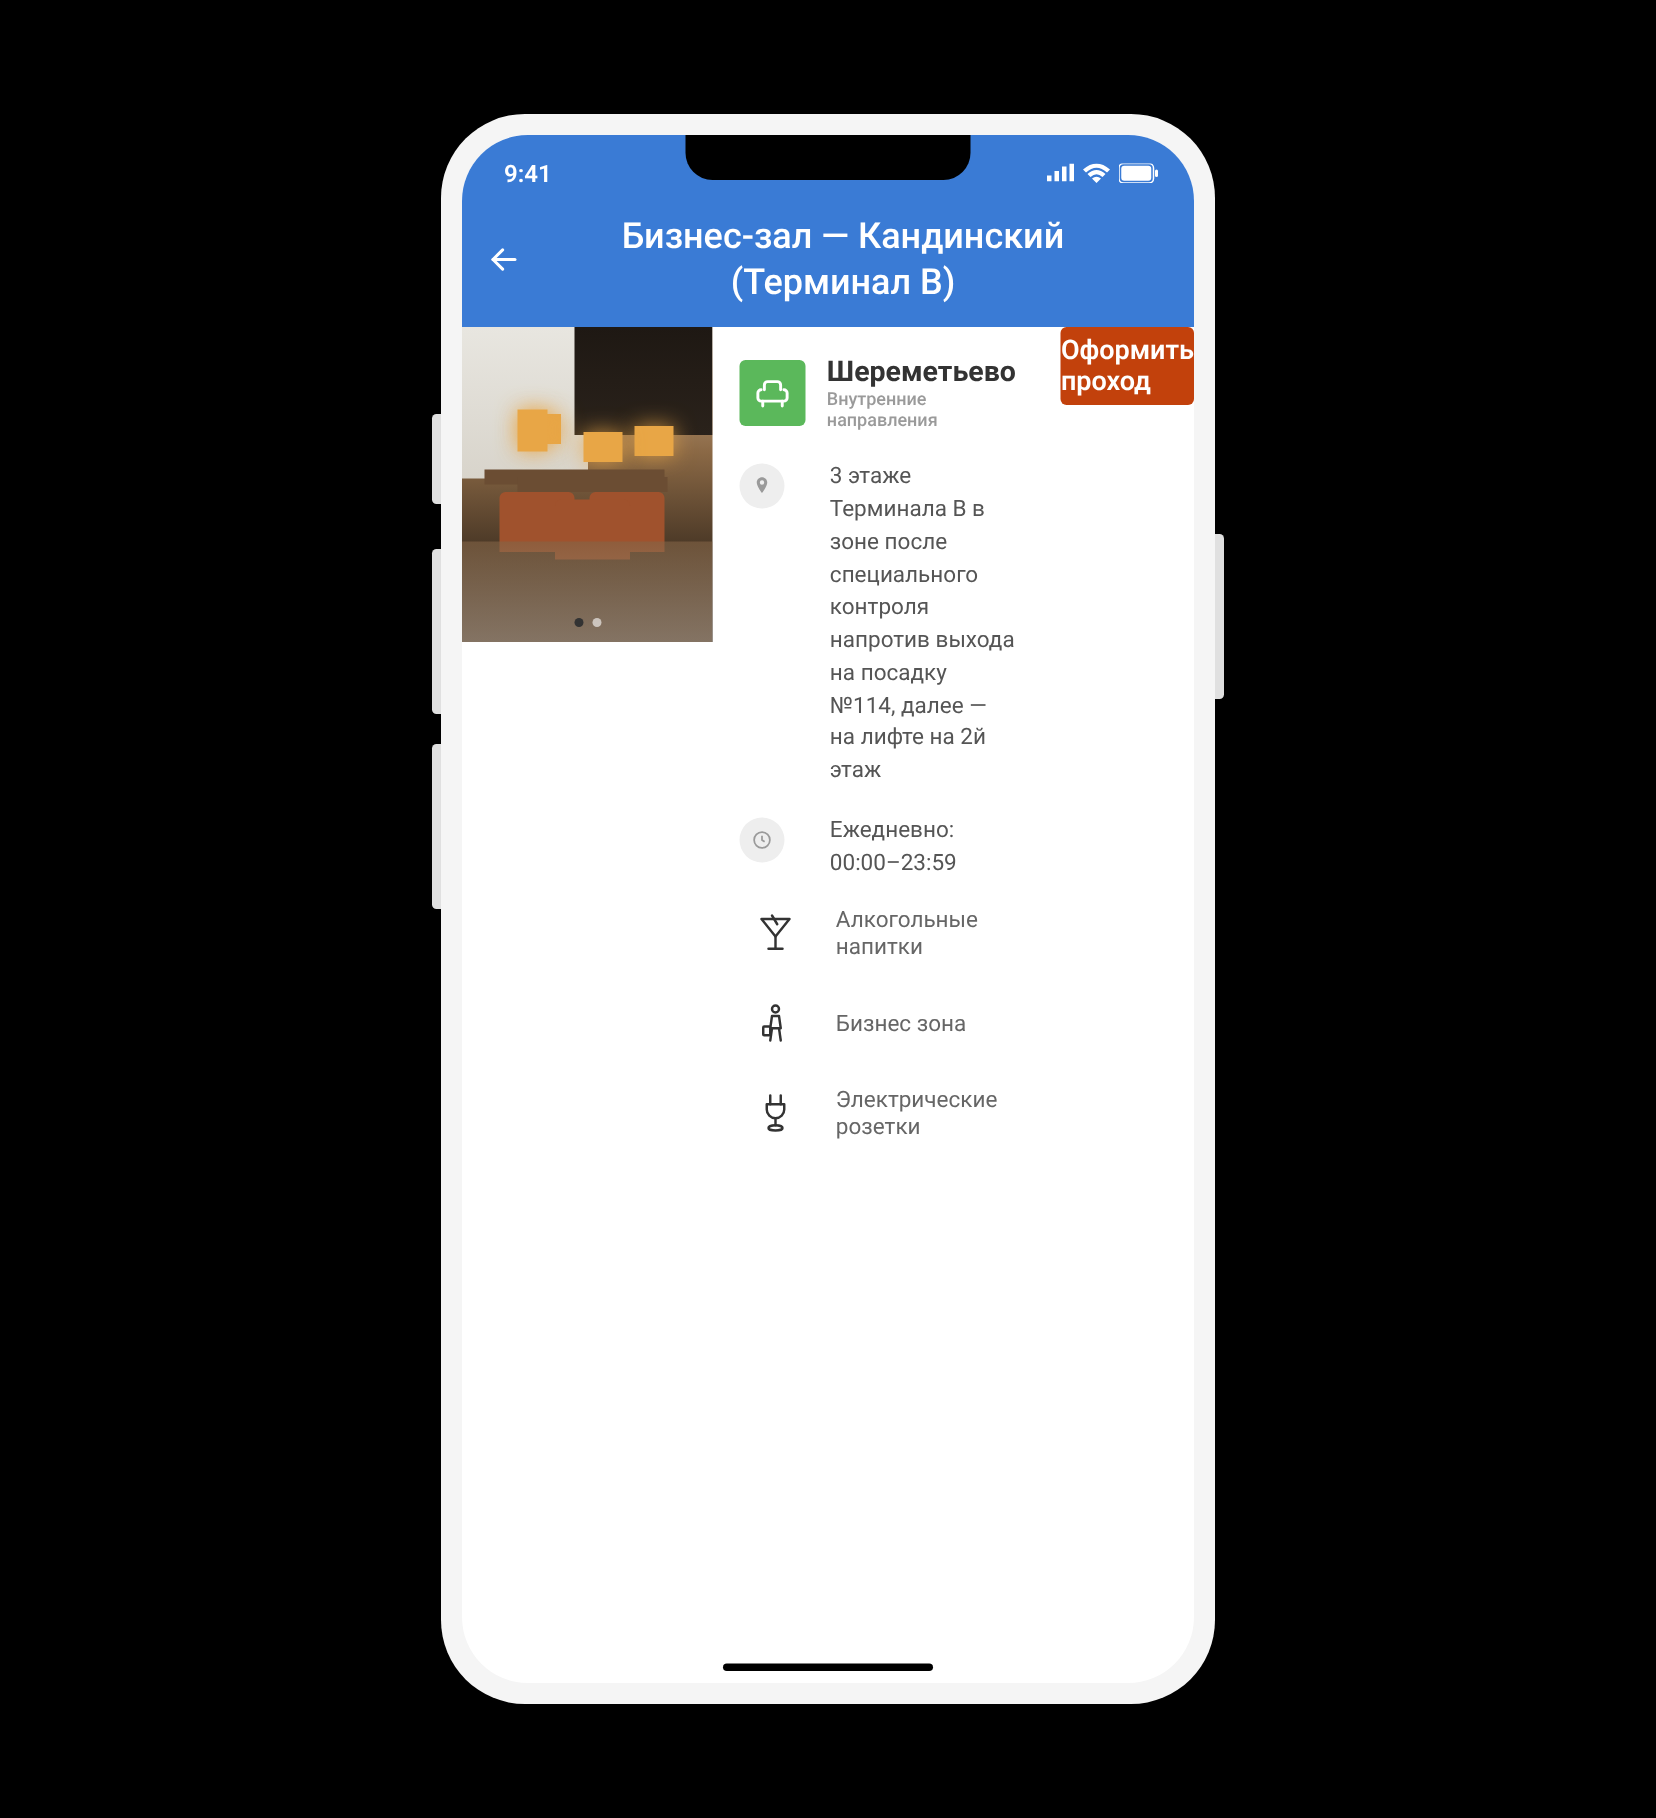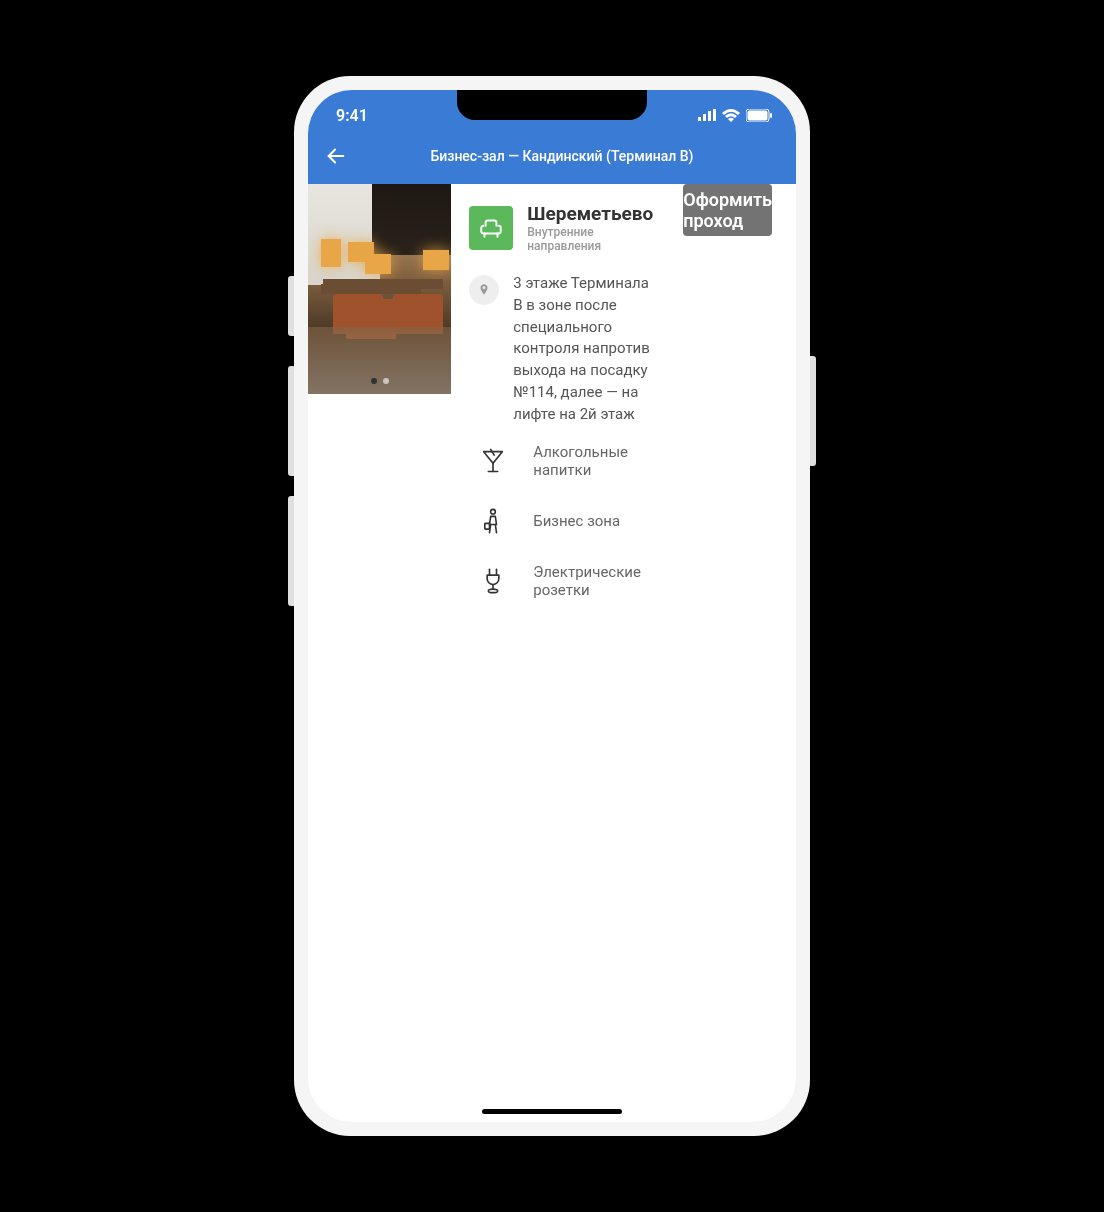--- a/index.html
+++ b/index.html
@@ -7,21 +7,21 @@
 .phone-frame { width: 516px; height: 1060px; background: #f5f5f5; border-radius: 56px; padding: 14px; box-shadow: 12px 12px 40px rgba(0,0,0,0.5); position: relative; }
 .phone-frame::before { content: ""; position: absolute; left: -6px; top: 200px; width: 6px; height: 60px; background: #e0e0e0; border-radius: 3px 0 0 3px; }
 .phone-frame::after { content: ""; position: absolute; left: -6px; top: 290px; width: 6px; height: 110px; background: #e0e0e0; border-radius: 3px 0 0 3px; box-shadow: 0 130px 0 #e0e0e0; }
 .right-btn { position: absolute; right: -6px; top: 280px; width: 6px; height: 110px; background: #e0e0e0; border-radius: 0 3px 3px 0; }
 .screen { width: 100%; height: 100%; background: #fff; border-radius: 44px; overflow: hidden; position: relative; display: flex; flex-direction: column; }
 .notch { position: absolute; top: 0; left: 50%; transform: translateX(-50%); width: 190px; height: 30px; background: #000; border-radius: 0 0 18px 18px; z-index: 100; }
 .status-bar { height: 46px; background: #3a7bd5; display: flex; align-items: center; justify-content: space-between; padding: 0 24px 0 28px; color: #fff; font-size: 16px; font-weight: 600; flex-shrink: 0; padding-top: 4px; }
 .status-right { display: flex; align-items: center; gap: 6px; }
 .header { background: #3a7bd5; color: #fff; display: flex; align-items: center; padding: 6px 14px 14px 14px; gap: 10px; flex-shrink: 0; }
 .back-btn { width: 28px; height: 28px; display: flex; align-items: center; justify-content: center; cursor: pointer; }
-.header-title { flex: 1; text-align: center; font-size: 14px; font-weight: 500; line-height: 1.3; padding-right: 18px; }
+.header-title { flex: 1; text-align: center; font-size: 24px; font-weight: 500; line-height: 1.3; padding-right: 18px; }
 .content { flex: 1; overflow-y: auto; display: flex; flex-direction: row; }
 .hero { width: 100%; height: 210px; position: relative; background: linear-gradient(180deg, #ddd2c4 0%, #b0906e 20%, #8a6845 40%, #4a3826 70%, #2b2118 100%); overflow: hidden; }
 .hero .window-light { position: absolute; top: 0; left: 0; width: 50%; height: 48%; background: linear-gradient(180deg, #e8e6e0 0%, #d8d4cb 100%); }
 .hero .ceiling { position: absolute; top: 0; right: 0; width: 55%; height: 34%; background: linear-gradient(180deg, #1e1813 0%, #2a221b 100%); }
 .lamp { position: absolute; width: 26px; height: 20px; background: #e8a646; box-shadow: 0 0 14px rgba(232,166,70,0.8); }
 .lamp1 { top: 58px; left: 40px; }
 .lamp2 { top: 66px; left: 115px; }
 .lamp3 { top: 70px; left: 300px; }
 .lamp4 { top: 70px; right: 60px; }
 .lamp5 { top: 55px; right: 110px; width: 20px; height: 28px; }
@@ -38,26 +38,26 @@
 .pagination { position: absolute; bottom: 10px; left: 50%; transform: translateX(-50%); display: flex; gap: 6px; }
 .dot { width: 6px; height: 6px; border-radius: 50%; background: rgba(255,255,255,0.6); }
 .dot.active { background: #333; }
 .body { padding: 18px 18px 18px 18px; flex: 1; }
 .airport-row { display: flex; align-items: center; gap: 14px; margin-bottom: 20px; }
 .airport-icon { width: 44px; height: 44px; background: #5bb85b; border-radius: 4px; display: flex; align-items: center; justify-content: center; flex-shrink: 0; }
 .airport-name { font-size: 19px; font-weight: 700; color: #333; }
 .airport-sub { font-size: 12px; color: #9a9a9a; font-weight: 500; }
 .info-row { display: flex; align-items: flex-start; gap: 14px; margin-bottom: 18px; }
 .info-icon { width: 30px; height: 30px; border-radius: 50%; background: #eee; display: flex; align-items: center; justify-content: center; flex-shrink: 0; color: #888; margin-top: 2px; }
-.info-text { font-size: 15px; color: #555; line-height: 1.45; }
+.info-text { font-size: 15px; color: #555; line-height: 1.45; margin-left: 16px; }
 .amenities { margin-top: 8px; }
 .amenity-row { display: flex; align-items: center; gap: 24px; margin-bottom: 26px; padding-left: 8px; }
 .amenity-icon { width: 32px; height: 32px; display: flex; align-items: center; justify-content: center; flex-shrink: 0; color: #333; }
 .amenity-text { font-size: 15px; color: #666; }
-.cta { margin: 0 24px 14px 12px; height: 52px; background: #737373; color: #fff; display: flex; align-items: center; justify-content: center; font-size: 18px; font-weight: 600; border-radius: 4px; cursor: pointer; }
+.cta { margin: 0 0 14px 12px; height: 52px; background: #c2410c; color: #fff; display: flex; align-items: center; justify-content: center; font-size: 18px; font-weight: 600; border-radius: 4px; cursor: pointer; }
 .home-indicator { position: absolute; bottom: 8px; left: 50%; transform: translateX(-50%); width: 140px; height: 5px; background: #000; border-radius: 3px; }
 svg { display: block; }
 </style>
 </head>
 <body>
 
 <div class="phone-frame">
   <div class="right-btn"></div>
   <div class="screen">
     <div class="notch"></div>
@@ -133,20 +133,29 @@
 
         <div class="info-row">
           <div class="info-icon">
             <svg width="14" height="14" viewBox="0 0 24 24" fill="#9a9a9a">
                 <path d="M12 2C8.7 2 6 4.7 6 8c0 4.5 6 12 6 12s6-7.5 6-12c0-3.3-2.7-6-6-6zm0 8.5A2.5 2.5 0 1 1 12 5.5a2.5 2.5 0 0 1 0 5z"></path>
               </svg>
           </div>
           <div class="info-text">3 этаже Терминала В в зоне после специального контроля напротив выхода на посадку №114, далее — на лифте на 2й этаж</div>
         </div>
 
+        <div class="info-row">
+          <div class="info-icon">
+            <svg width="14" height="14" viewBox="0 0 24 24" fill="none" stroke="#9a9a9a" stroke-width="2">
+                <circle cx="12" cy="12" r="9"></circle>
+                <polyline points="12 7 12 12 15 14"></polyline>
+              </svg>
+          </div>
+          <div class="info-text">Ежедневно: 00:00–23:59</div>
+        </div>
 
         <div class="amenities">
           <div class="amenity-row">
             <div class="amenity-icon">
               <svg width="28" height="28" viewBox="0 0 24 24" fill="none" stroke="#333" stroke-width="1.4" stroke-linecap="round" stroke-linejoin="round">
                   <path d="M4 4h16L12 14z"></path>
                   <line x1="12" y1="14" x2="12" y2="21"></line>
                   <line x1="8" y1="21" x2="16" y2="21"></line>
                   <line x1="10" y1="2" x2="13" y2="7"></line>
                 </svg>

